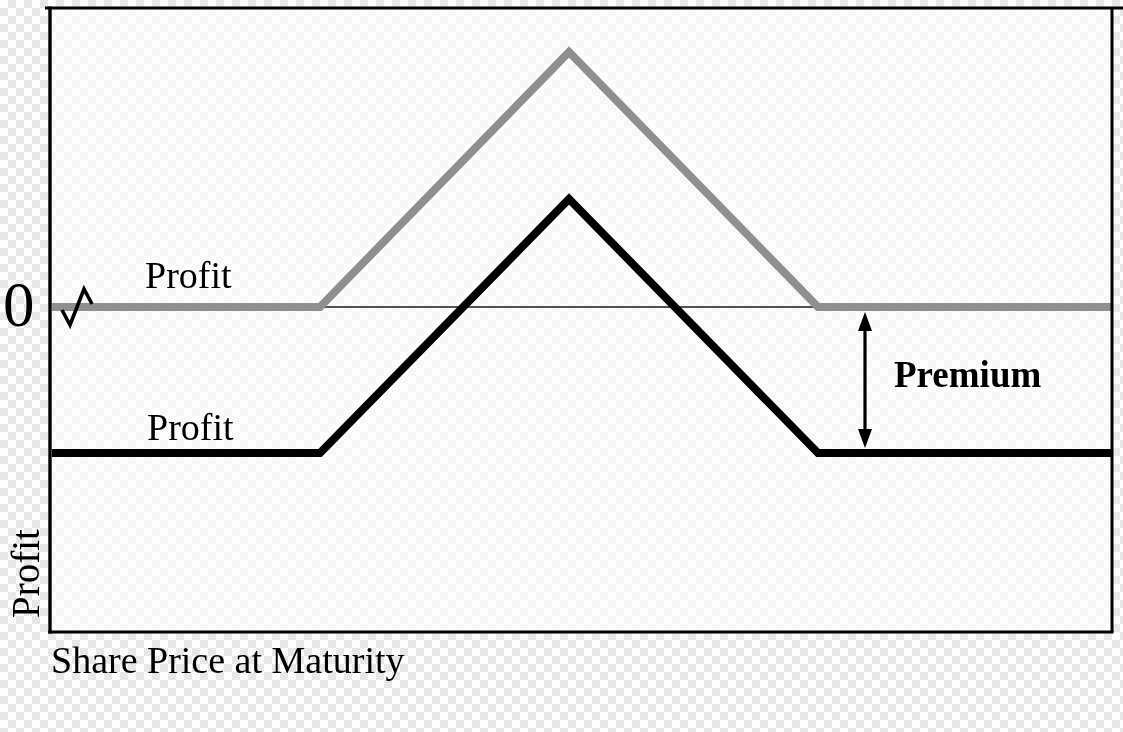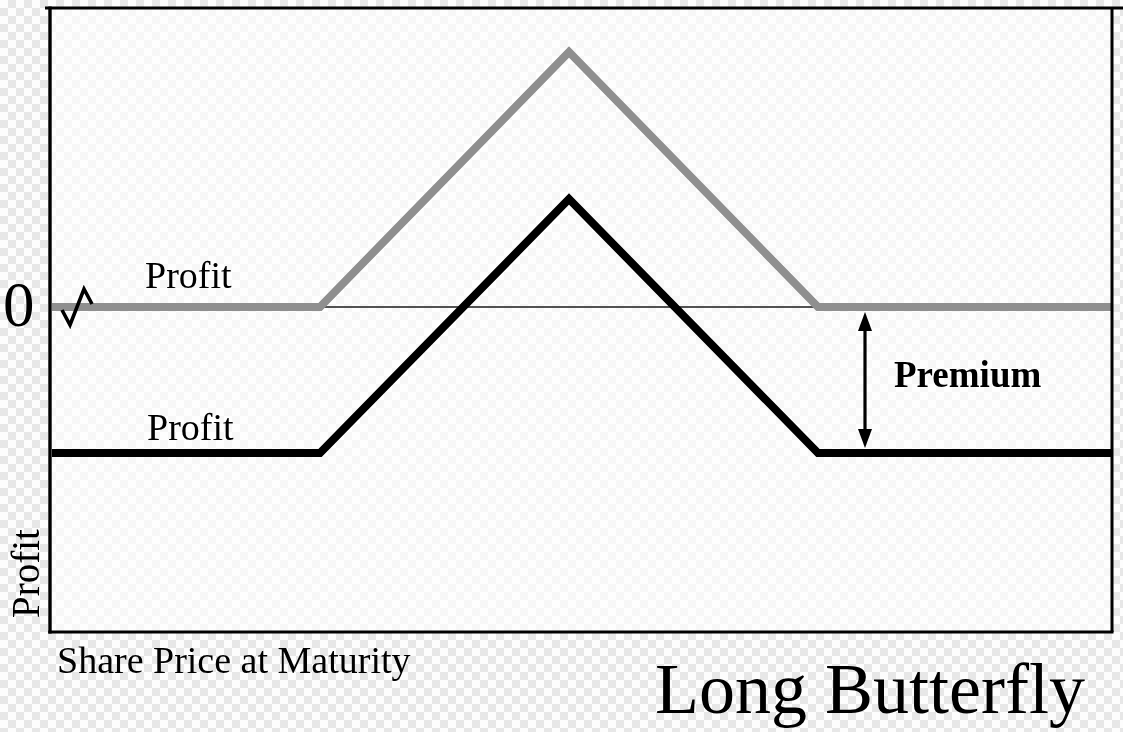--- a/index.html
+++ b/index.html
@@ -21,21 +21,21 @@
   .plot-area {
     position: absolute; left: 50px; top: 8px; width: 1062px; height: 624px;
     background: rgba(255,255,255,0.66);
   }
   svg.chart { position: absolute; left: 0; top: 0; }
   .lbl { position: absolute; color: #000; white-space: nowrap; line-height: 1; }
   .lbl-zero     { left: 3px;   top: 274px; font-size: 63px; }
   .lbl-payoff   { left: 145px; top: 256px; font-size: 38px; }
   .lbl-profit   { left: 147px; top: 408px; font-size: 38px; }
   .lbl-premium  { left: 894px; top: 356px; font-size: 37px; font-weight: bold; }
-  .lbl-xaxis    { left: 51px;  top: 641px; font-size: 38px; margin-left: 6px; }
+  .lbl-xaxis    { left: 51px;  top: 641px; font-size: 38px; }
   .lbl-title    { left: 655px; top: 653px; font-size: 72px; }
   .lbl-yaxis    { left: 6px;   top: 618px; font-size: 39px;
                   transform-origin: 0 0; transform: rotate(-90deg); }
 </style>
 </head>
 <body>
 
 <div class="stage">
 
   <div class="plot-area"></div>
@@ -53,15 +53,14 @@
       <line x1="48.3" y1="632" x2="1113.5" y2="632" stroke="#000000" stroke-width="3.2"></line>
       <line x1="1112" y1="8" x2="1112" y2="632" stroke="#000000" stroke-width="3"></line>
     </svg>
 
   <div class="lbl lbl-zero">0</div>
   <div class="lbl lbl-payoff">Profit</div>
   <div class="lbl lbl-profit">Profit</div>
   <div class="lbl lbl-premium">Premium</div>
   <div class="lbl lbl-yaxis">Profit</div>
   <div class="lbl lbl-xaxis">Share Price at Maturity</div>
-  <div class="lbl lbl-title">Long Butterfly</div>
 
 </div>
 
 </body></html>

